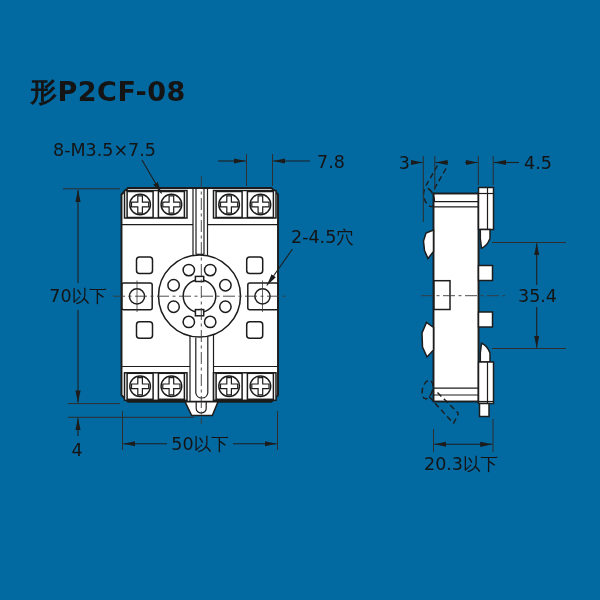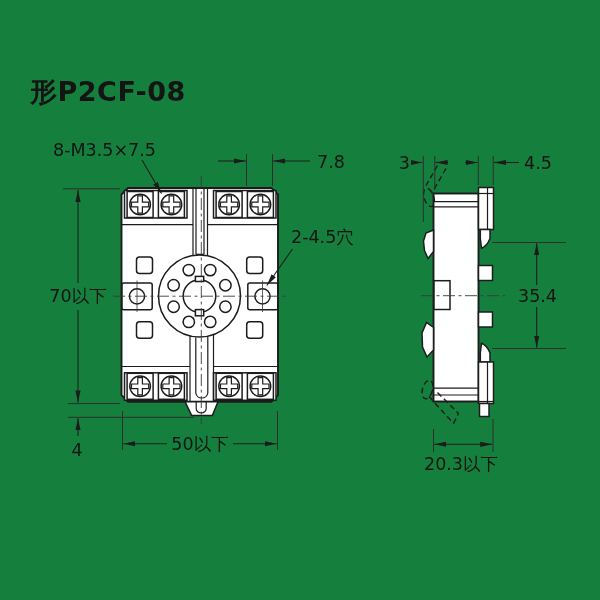--- a/index.html
+++ b/index.html
@@ -1,16 +1,16 @@
 <!DOCTYPE html>
 <html><head>
 <meta charset="utf-8">
 <style>
   html,body{margin:0;padding:0;background:#fff;}
-  #stage{position:relative;width:600px;height:600px;background:#15803d;overflow:hidden;
+  #stage{position:relative;width:600px;height:600px;background:#0369a1;overflow:hidden;
          font-family:"DejaVu Sans","Liberation Sans",sans-serif;}
   svg{display:block;}
   svg text{font-family:"DejaVu Sans","Liberation Sans",sans-serif;fill:#141414;font-size:17.5px;}
   .ttl{font-size:27px;font-weight:bold;letter-spacing:0.5px;}
   .ol{fill:#ffffff;stroke:#1c1c1c;stroke-width:1.9;stroke-linejoin:miter;}
   .ol2{fill:#ffffff;stroke:#1c1c1c;stroke-width:1.5;}
   .ln{fill:none;stroke:#1c1c1c;stroke-width:1.5;}
   .lnt{fill:none;stroke:#1c1c1c;stroke-width:1.2;}
   .thin{fill:none;stroke:#2e2e2e;stroke-width:1;}
   .dim{fill:none;stroke:#1f1f1f;stroke-width:1.1;}

